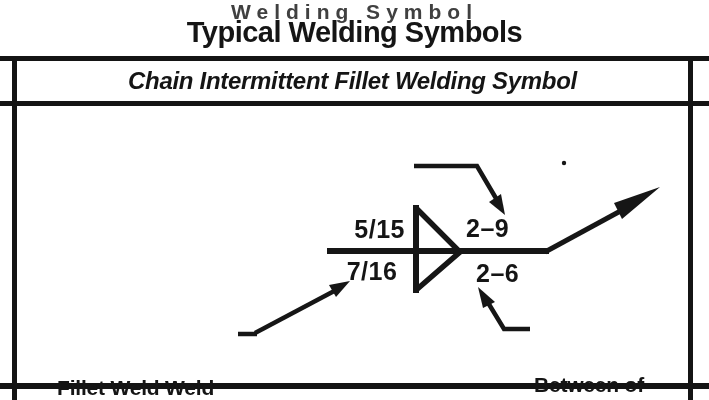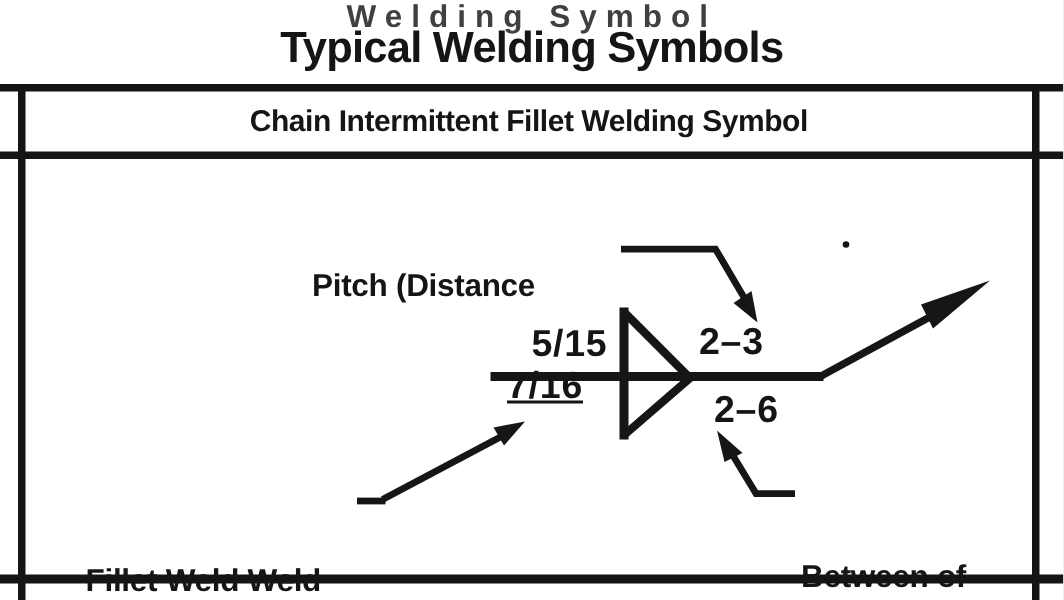--- a/index.html
+++ b/index.html
@@ -20,29 +20,29 @@
   }
   .rule{position:absolute;background:#141414;}
   #title{
     left:0;top:18px;width:709px;
     text-align:center;
     font-size:29px;letter-spacing:-0.5px;
   }
   #section-header{
     left:17px;top:61px;width:671px;height:40px;
     display:flex;align-items:center;justify-content:center;
-    font-size:20px;letter-spacing:-0.3px;
+    font-size:24px;letter-spacing:-0.3px;font-style:italic;
   }
   .lbl{font-size:21px;line-height:28px;letter-spacing:-0.2px;}
   .num{font-size:25px;letter-spacing:0.5px;}
   #pitch-label{left:208px;top:121px;}
   #fillet-size-label{left:57px;top:320px;line-height:27px;}
   #segments-label{left:534px;top:317px;line-height:27px;}
   #size-top{left:340px;top:217px;width:65px;text-align:right;}
-  #size-bottom{left:338px;top:245px;width:68px;text-align:left;text-decoration:underline;}
+  #size-bottom{left:338px;top:259px;width:68px;text-align:center;}
   #pitch-top{left:466px;top:216px;}
   #pitch-bottom{left:476px;top:261px;}
   #next-header{
     left:0;top:389px;width:709px;
     text-align:center;font-size:21px;font-weight:700;
     color:#404040;filter:blur(0.5px);letter-spacing:6px;
   }
   svg{position:absolute;left:0;top:0;}
 </style>
 </head>
@@ -80,33 +80,32 @@
     <g fill="#161616" stroke="none">
       <polygon points="660,187 622,219 614,203"></polygon>
       <polygon points="505,215 501,194 489,202"></polygon>
       <polygon points="350,281 336,297 329,285"></polygon>
       <polygon points="478,287 483,308 495,302"></polygon>
       <circle cx="564" cy="163" r="2.2"></circle>
     </g>
   </svg>
 
   <div id="pitch-label" class="txt lbl">
-    <div>Pitch (Distance</div>
   </div>
 
   <div id="fillet-size-label" class="txt lbl">
     <div>Fillet Weld Weld</div>
     
   </div>
 
   <div id="segments-label" class="txt lbl">
     <div>Between of</div>
     
   </div>
 
   <div id="size-top" class="txt num">5/15</div>
   <div id="size-bottom" class="txt num">7/16</div>
-  <div id="pitch-top" class="txt num">2–3</div>
+  <div id="pitch-top" class="txt num">2–9</div>
   <div id="pitch-bottom" class="txt num">2–6</div>
 
   <div id="next-header">Welding Symbol</div>
 
 </div>
 
 </body></html>

